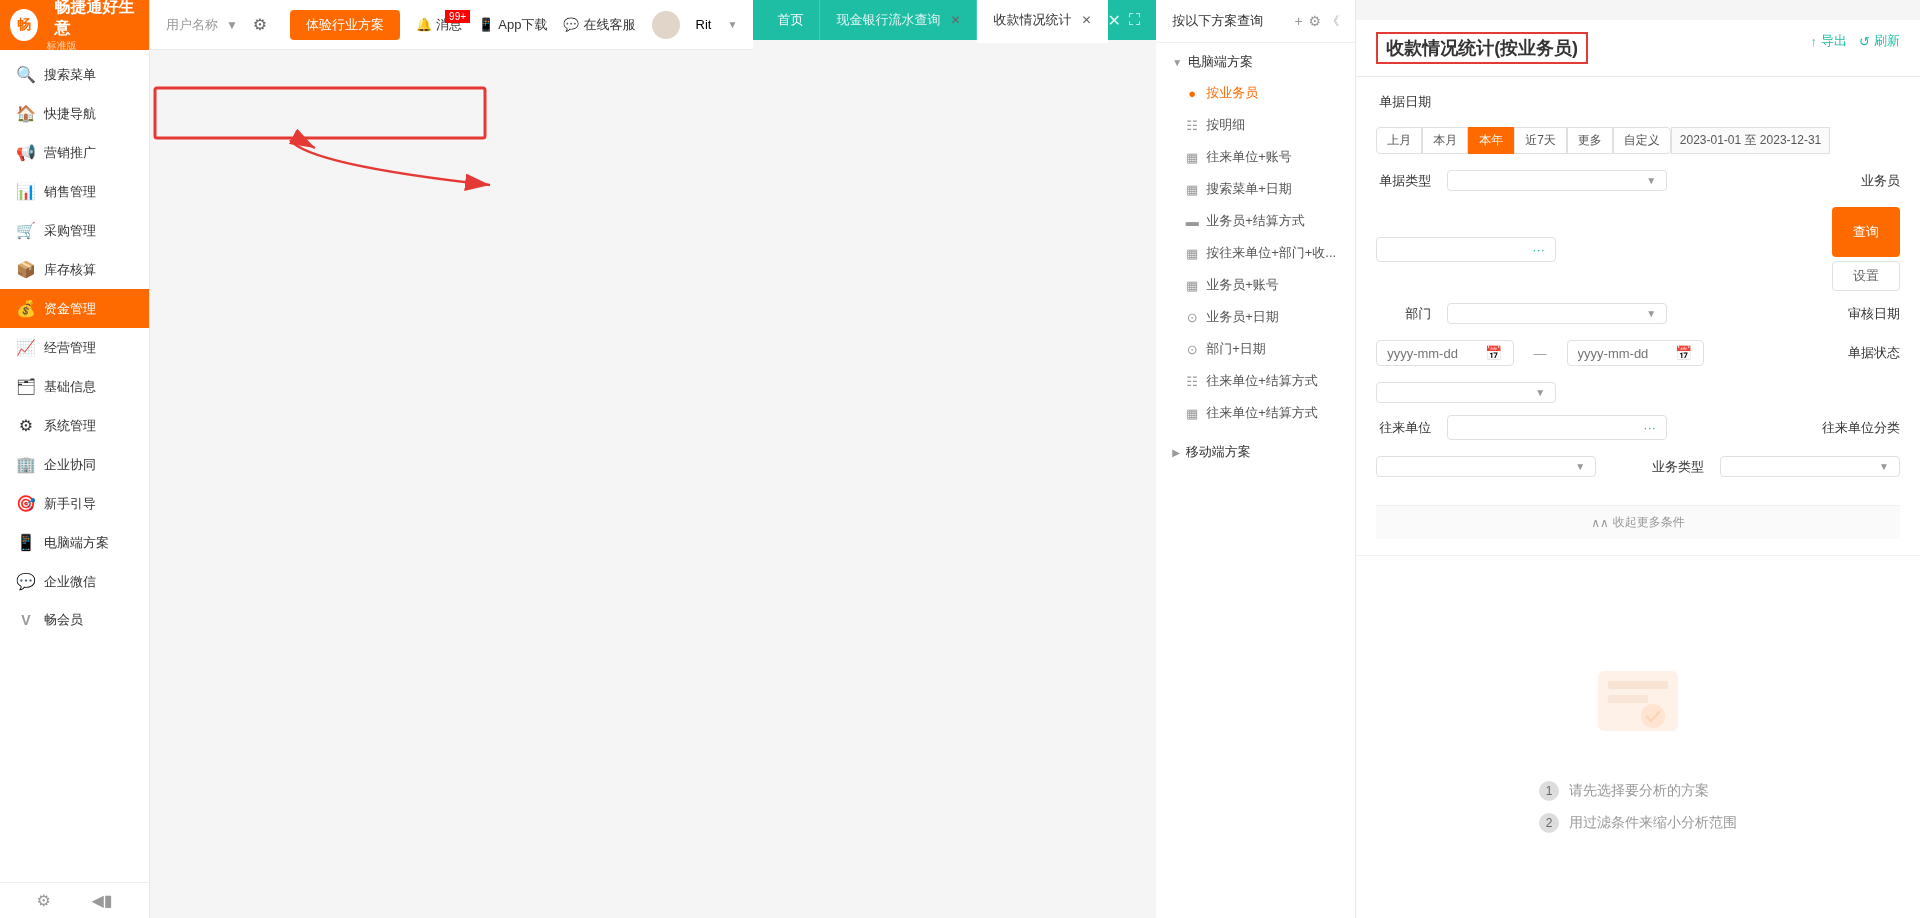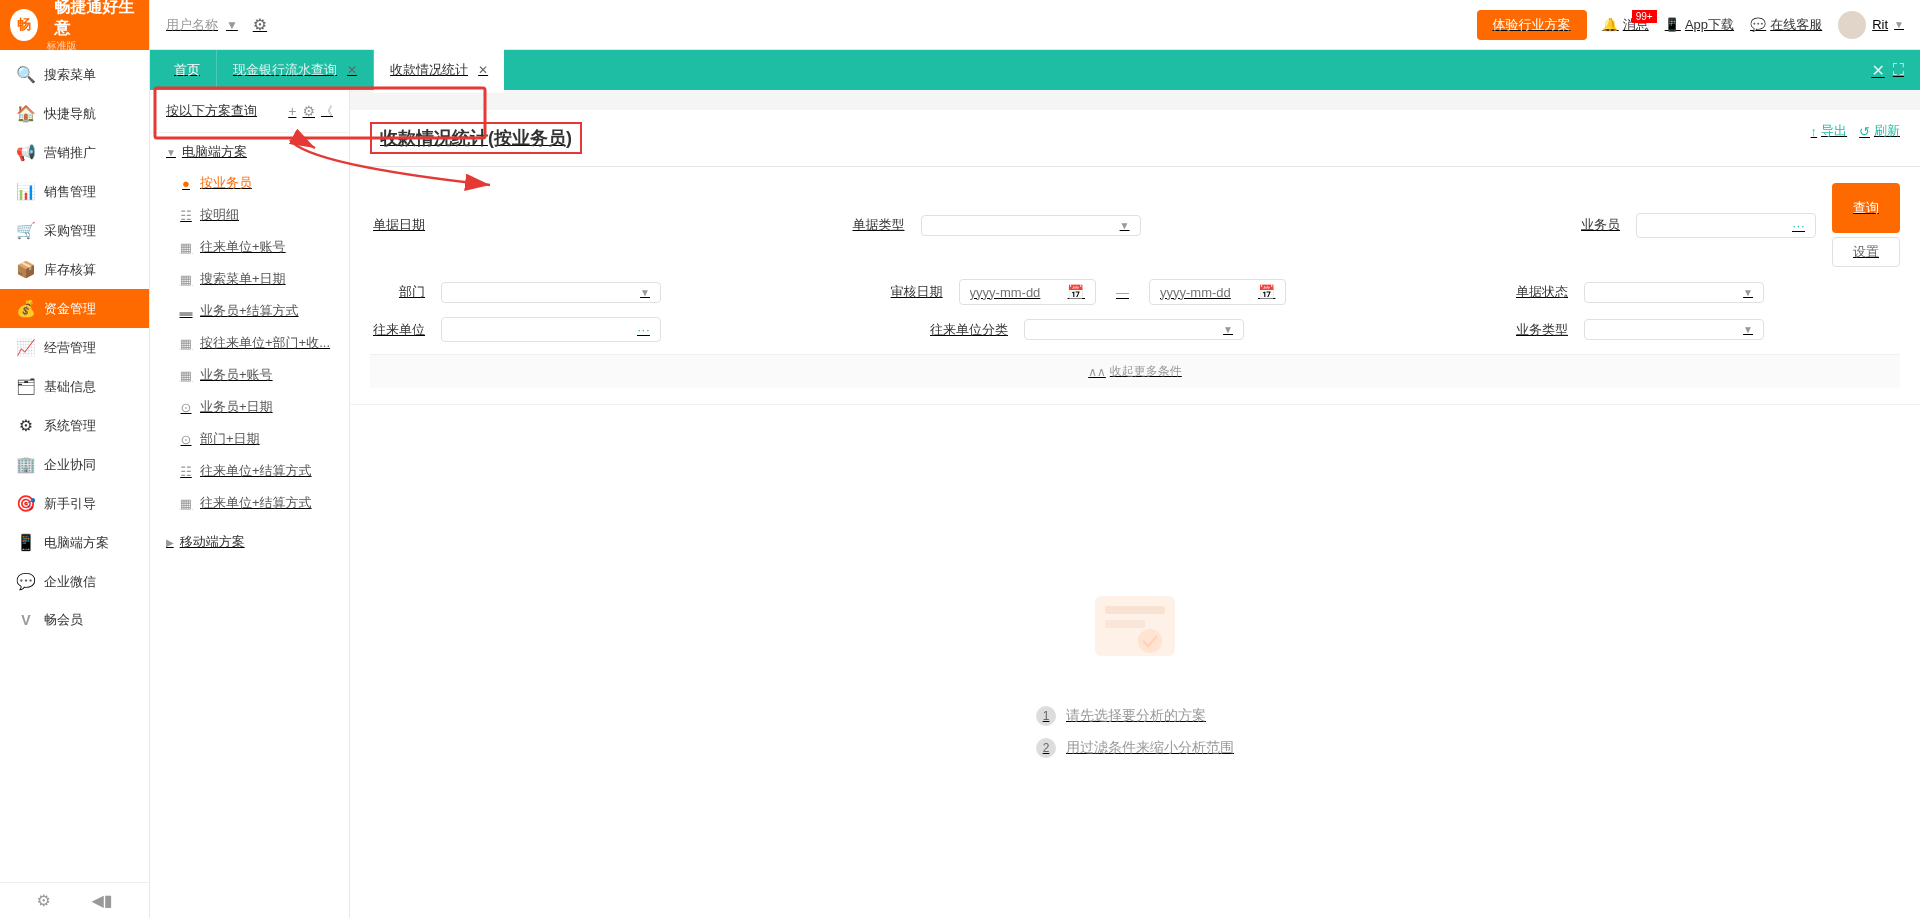--- a/index.html
+++ b/index.html
@@ -10,35 +10,35 @@
     .sidebar-logo { height: 50px; background: #ff6a00; display: flex; align-items: center; padding: 0 10px; gap: 8px; }
     .sidebar-logo .logo-icon { width: 32px; height: 32px; background: #fff; border-radius: 50%; display: flex; align-items: center; justify-content: center; font-size: 18px; color: #ff6a00; font-weight: bold; }
     .sidebar-nav { flex: 1; overflow-y: auto; padding: 5px 0; }
     .sidebar-item { display: flex; align-items: center; gap: 8px; padding: 10px 16px; cursor: pointer; color: #333; font-size: 13px; transition: background 0.2s; }
     .sidebar-item.active { background: #ff6a00; color: #fff; }
     .sidebar-item .s-icon { font-size: 16px; width: 20px; text-align: center; }
     .sidebar-bottom { padding: 10px 0; border-top: 1px solid #f0f0f0; display: flex; align-items: center; justify-content: space-around; padding: 8px 16px; }
     .sidebar-bottom .sb-icon { font-size: 16px; color: #999; cursor: pointer; }
 
     
-    .main { flex: 1; display: flex; flex-direction: column; height: 100%; overflow: hidden; text-decoration: underline; }
+    .main { flex: 1; display: flex; height: 100%; overflow: hidden; }
 
     
     .topbar { height: 50px; background: #fff; border-bottom: 1px solid #e8e8e8; display: flex; align-items: center; padding: 0 16px; gap: 16px; }
     .topbar-left { display: flex; align-items: center; gap: 8px; flex: 1; }
     .topbar-breadcrumb { color: #999; font-size: 13px; }
     .topbar-arrow { color: #999; font-size: 12px; }
     .topbar-settings { width: 28px; height: 28px; display: flex; align-items: center; justify-content: center; cursor: pointer; color: #666; font-size: 16px; }
     .topbar-trial-btn { background: #ff6a00; color: #fff; border: none; border-radius: 4px; padding: 6px 16px; font-size: 13px; cursor: pointer; }
     .topbar-right { display: flex; align-items: center; gap: 16px; }
     .topbar-msg { display: flex; align-items: center; gap: 4px; cursor: pointer; color: #333; font-size: 13px; position: relative; }
     .topbar-msg .badge { background: #f00; color: #fff; font-size: 10px; border-radius: 0; padding: 1px 4px; position: absolute; top: -6px; right: -8px; }
     .topbar-app { display: flex; align-items: center; gap: 4px; cursor: pointer; color: #333; font-size: 13px; }
     .topbar-service { display: flex; align-items: center; gap: 4px; cursor: pointer; color: #333; font-size: 13px; }
-    .topbar-user { display: flex; align-items: center; gap: 6px; cursor: pointer; }
+    .topbar-user { display: flex; align-items: center; gap: 16px; cursor: pointer; }
     .topbar-avatar { width: 28px; height: 28px; border-radius: 50%; background: #ddd; }
 
     
     .tabbar { height: 40px; background: #1ebea5; display: flex; align-items: center; padding: 0 8px; gap: 0; }
     .tabbar-item { height: 46px; display: flex; align-items: center; gap: 6px; padding: 0 16px; cursor: pointer; color: rgba(255,255,255,0.85); font-size: 13px; border-right: 1px solid rgba(255,255,255,0.2); }
     .tabbar-item.home { font-weight: 500; color: #fff; }
     .tabbar-item.active { background: #fff; color: #333; border-radius: 4px 4px 0 0; border-right: none; }
     .tabbar-item .tab-close { font-size: 12px; color: #666; cursor: pointer; margin-left: 4px; }
     .tabbar-spacer { flex: 1; }
     .tabbar-actions { display: flex; align-items: center; gap: 8px; padding-right: 8px; }
@@ -315,20 +315,29 @@
           <div class="refresh-btn">
             <span>↺</span>
             <span>刷新</span>
           </div>
         </div>
       </div>
 
       <div class="filter-area">
         <div class="filter-row">
           <span class="filter-label">单据日期</span>
+          <div class="filter-date-group">
+            <button class="filter-date-btn">上月</button>
+            <button class="filter-date-btn">本月</button>
+            <button class="filter-date-btn active">本年</button>
+            <button class="filter-date-btn">近7天</button>
+            <button class="filter-date-btn">更多</button>
+            <button class="filter-date-btn last">自定义</button>
+            <span class="filter-date-text" style="border-left:1px solid #e0e0e0;font-size:12px;padding:4px 8px;">2023-01-01 至 2023-12-31</span>
+          </div>
           <div style="flex:1;"></div>
           <span class="filter-label">单据类型</span>
           <div class="filter-select" style="min-width:220px;">
             <span class="select-text"></span>
             <span class="select-arrow">▼</span>
           </div>
           <div style="flex:1;"></div>
           <span class="filter-label">业务员</span>
           <div class="filter-select" style="min-width:180px;">
             <span class="select-text"></span>

